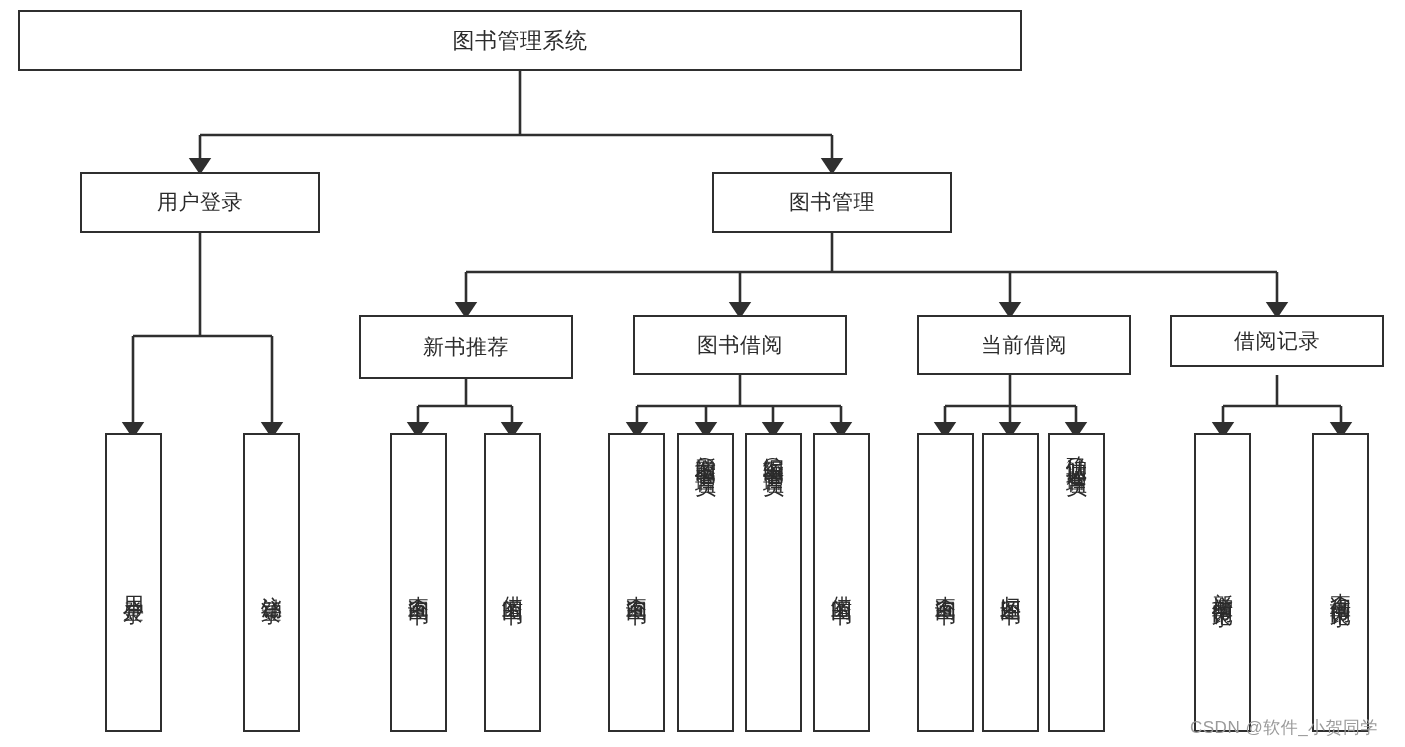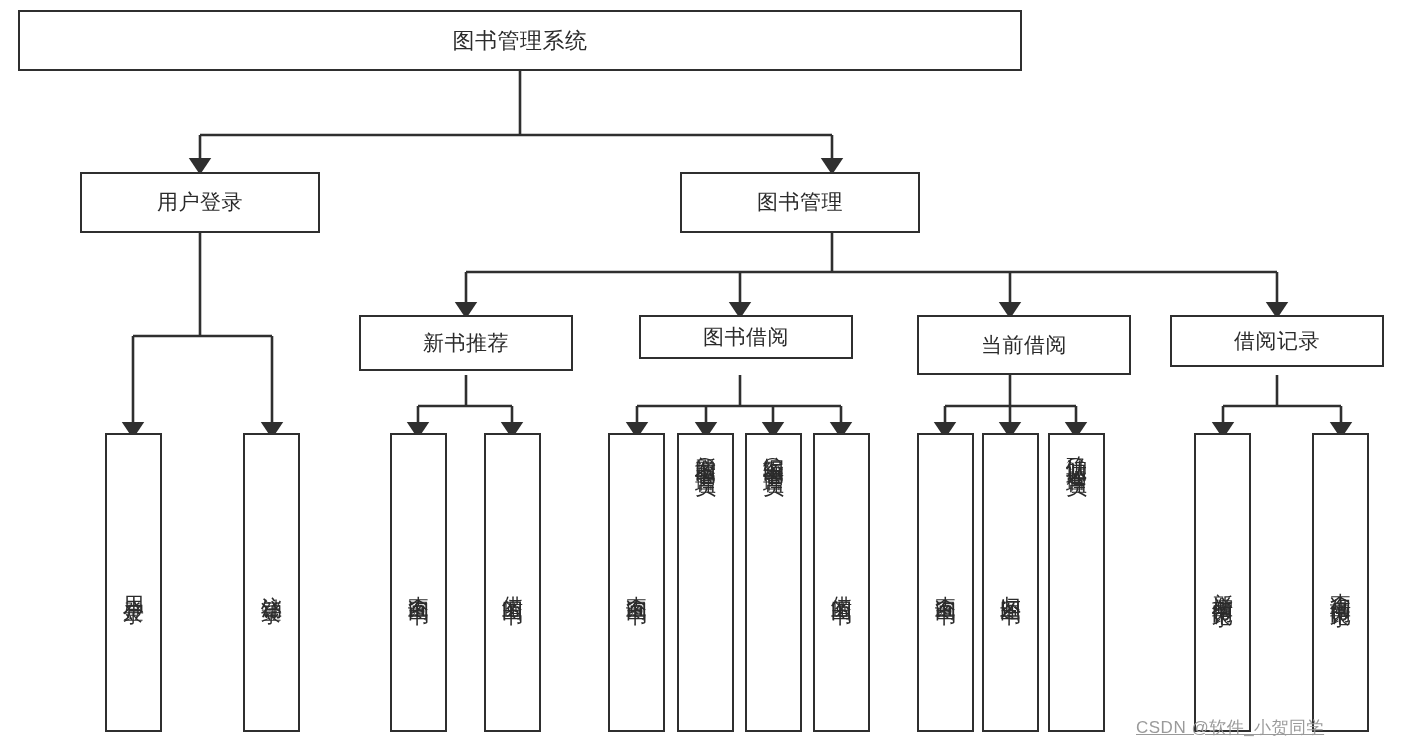--- a/index.html
+++ b/index.html
@@ -129,28 +129,28 @@
     </g>
   </svg>
 
   <div class="node" id="node-root" style="left:18px; top:10px; width:1004px; height:61px;">
     <span class="label">图书管理系统</span>
   </div>
 
   <div class="node" style="left:80px; top:172px; width:240px; height:61px;">
     <span class="label">用户登录</span>
   </div>
-  <div class="node" style="left:680px; top:172px; width:240px; height:61px;">
+  <div class="node" style="left:712px; top:172px; width:240px; height:61px;">
     <span class="label">图书管理</span>
   </div>
 
-  <div class="node" style="left:359px; top:315px; width:214px; height:56px;align-items:center;">
+  <div class="node" style="left:359px; top:315px; width:214px; height:64px;align-items:center;">
     <span class="label">新书推荐</span>
   </div>
-  <div class="node" style="left:633px; top:315px; width:214px; height:44px;margin-left:6px;">
+  <div class="node" style="left:633px; top:315px; width:214px; height:60px;">
     <span class="label">图书借阅</span>
   </div>
   <div class="node" style="left:903px; top:315px; width:214px; height:60px;margin-left:14px;">
     <span class="label">当前借阅</span>
   </div>
   <div class="node" style="left:1170px; top:315px; width:214px; height:52px;">
     <span class="label">借阅记录</span>
   </div>
 
   <div class="node vertical centered" style="left:105px; top:433px; width:57px; height:299px;">
@@ -190,15 +190,15 @@
     <span class="label">确认归还（管理员）</span>
   </div>
 
   <div class="node vertical centered" style="left:1194px; top:433px; width:57px; height:299px;">
     <span class="label">新增借阅记录</span>
   </div>
   <div class="node vertical centered" style="left:1312px; top:433px; width:57px; height:299px;">
     <span class="label">查询借阅记录</span>
   </div>
 
-  <div class="watermark" style="left:1136px; top:716px;text-decoration:underline;">CSDN @软件_小贺同学</div>
+  <div class="watermark" style="left:1190px; top:716px;">CSDN @软件_小贺同学</div>
 
 </div>
 
 </body></html>

